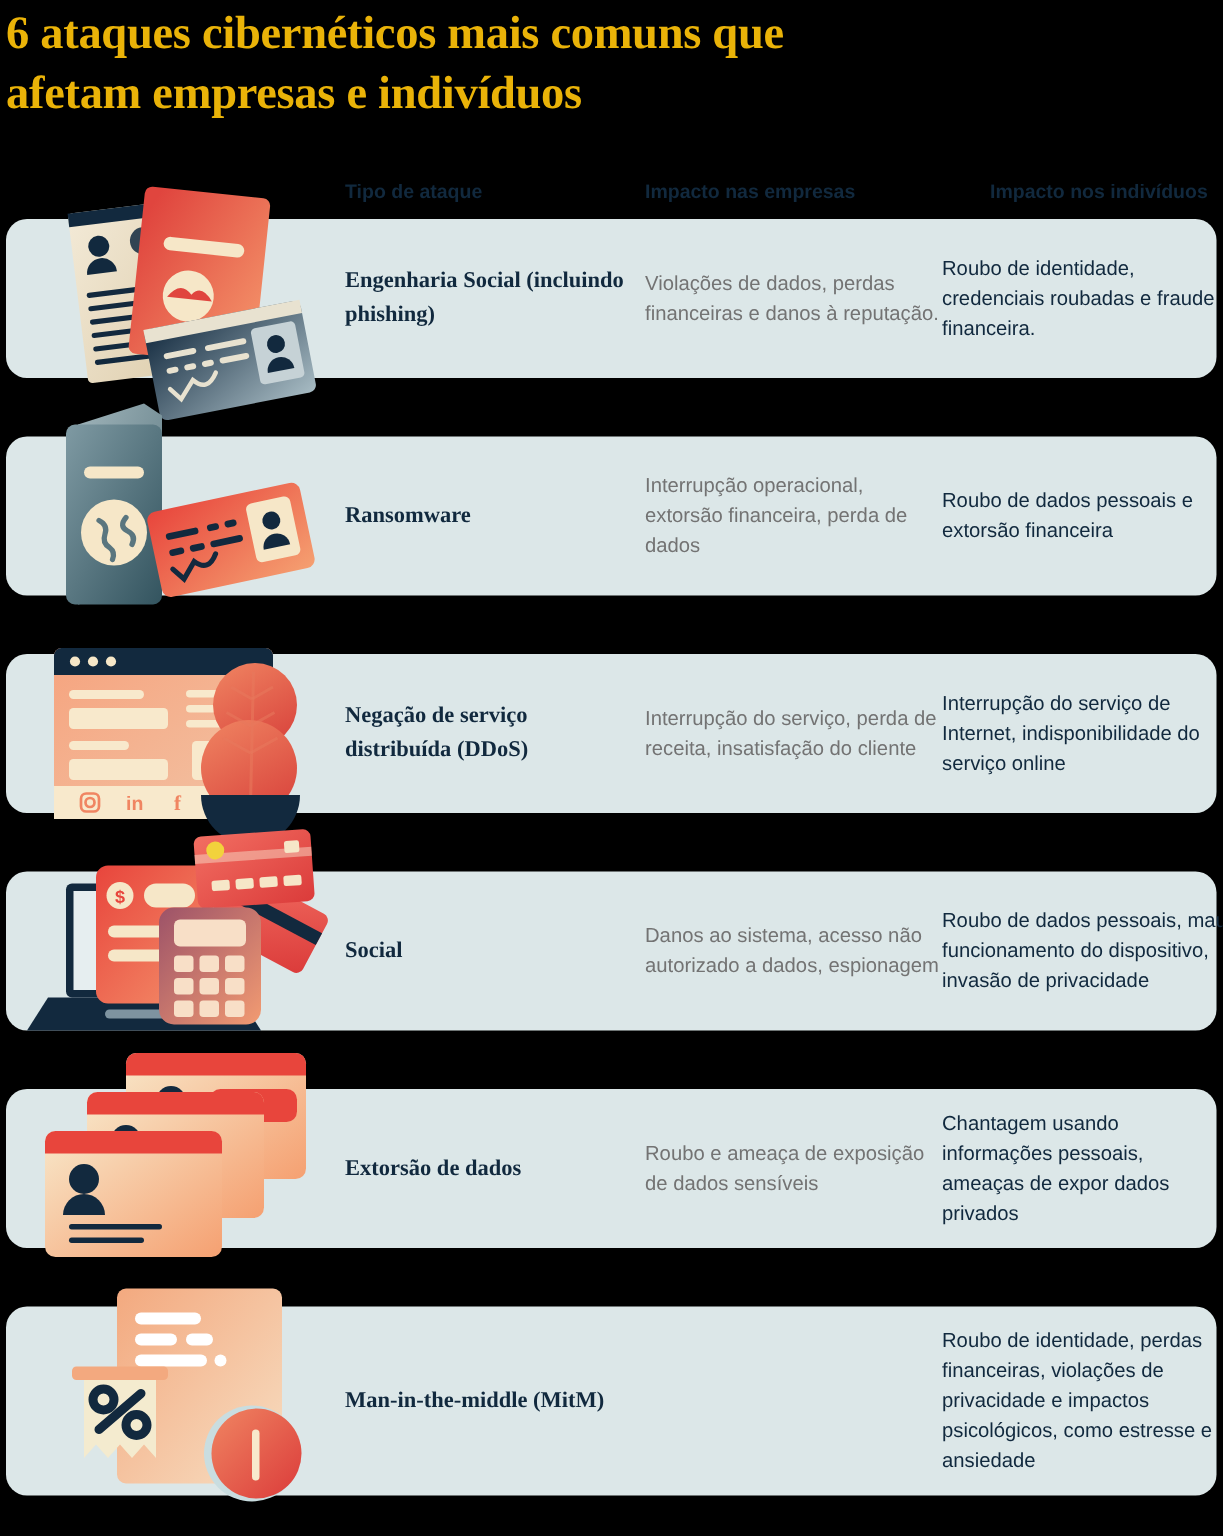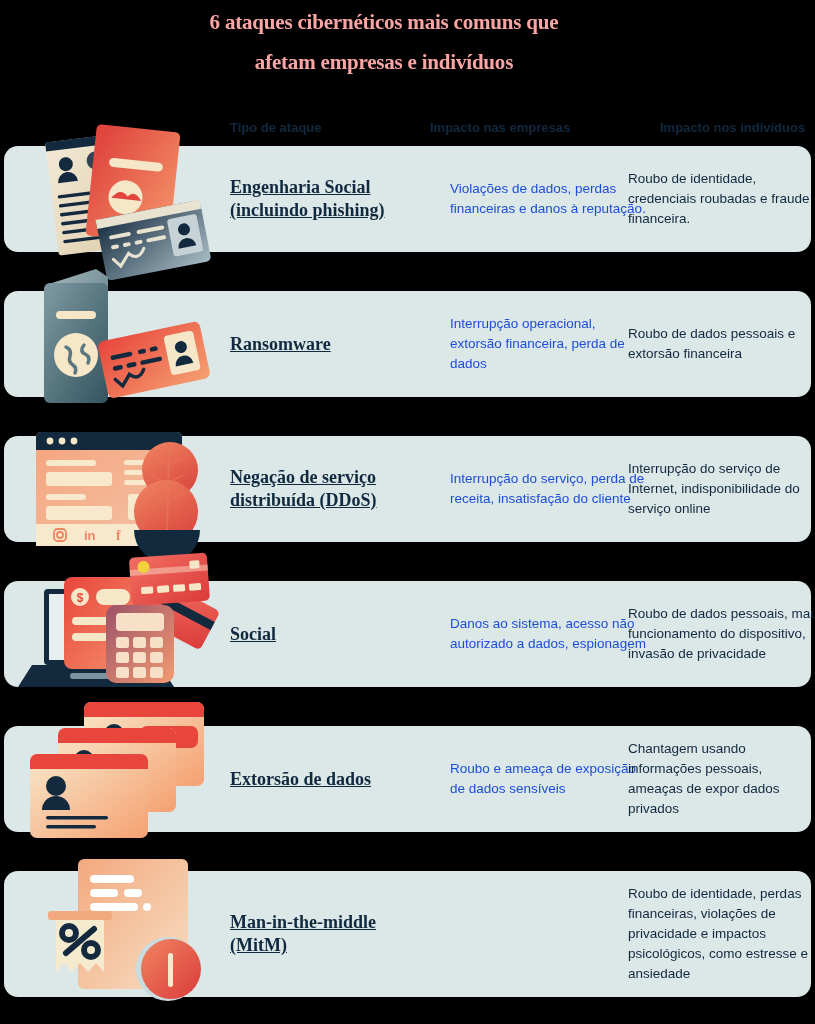--- a/index.html
+++ b/index.html
@@ -23,26 +23,25 @@
   
   .title-block {
     position: absolute;
     top: 2px;
     left: 4px;
     width: 760px;
   }
   .title-line {
     font-family: "Liberation Serif", serif;
     font-weight: bold;
-    font-size: 21px;
+    font-size: 31px;
     line-height: 40px;
-    color: #fca5a5;
+    color: #eab308;
     letter-spacing: -0.2px;
     white-space: nowrap;
-    text-align: center;
   }
 
   
   .col-headers {
     position: absolute;
     top: 119px;
     left: 0;
     width: 815px;
     height: 20px;
   }
@@ -87,32 +86,30 @@
     top: 0;
     height: 100%;
     display: flex;
     align-items: center;
   }
   .cell-type {
     left: 226px;
     width: 196px;
     font-family: "Liberation Serif", serif;
     font-weight: bold;
-    font-size: 18px;
+    font-size: 15px;
     line-height: 23px;
     color: #11293E;
-    text-decoration: underline;
   }
   .cell-biz {
     left: 426px;
     width: 196px;
     font-size: 13.5px;
     line-height: 20px;
-    color: #1d4ed8;
-    margin-left: 20px;
+    color: #737373;
   }
   .cell-indiv {
     left: 624px;
     width: 190px;
     font-size: 13.5px;
     line-height: 20px;
     color: #11293E;
   }
 
   

